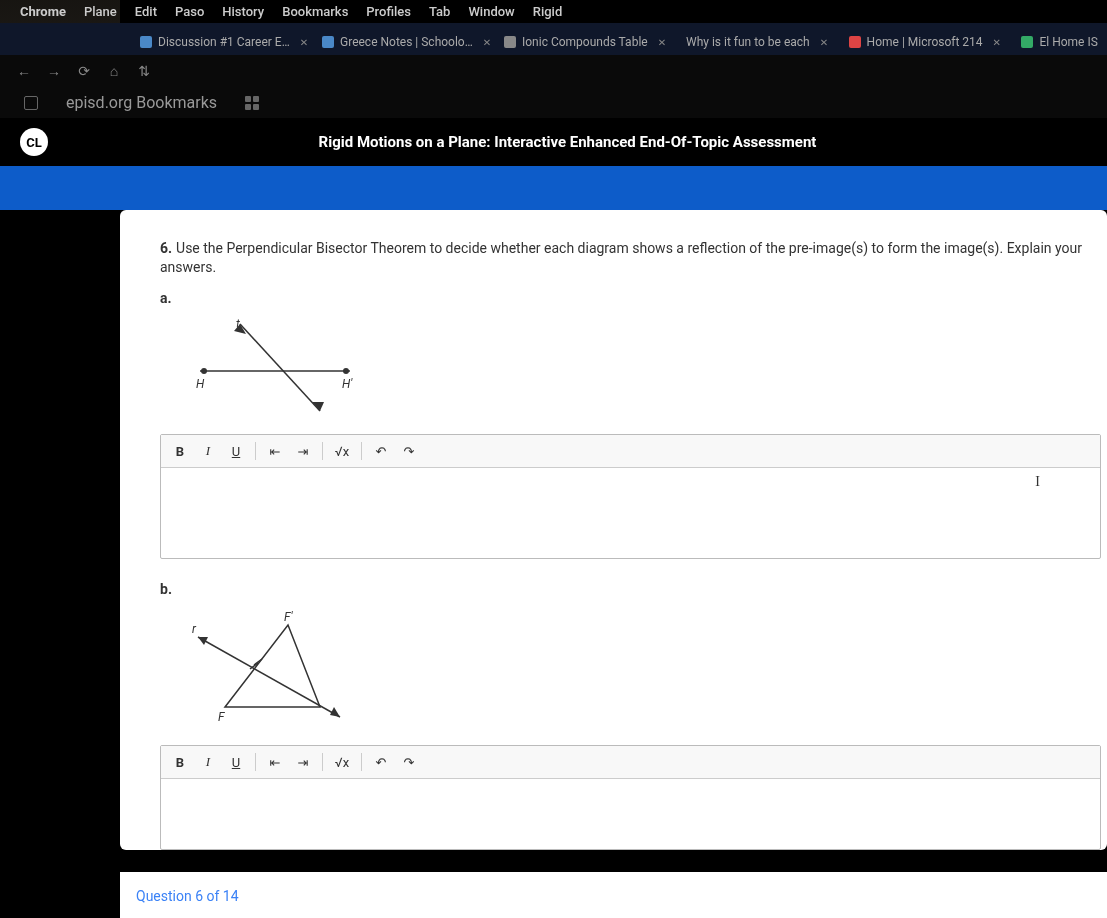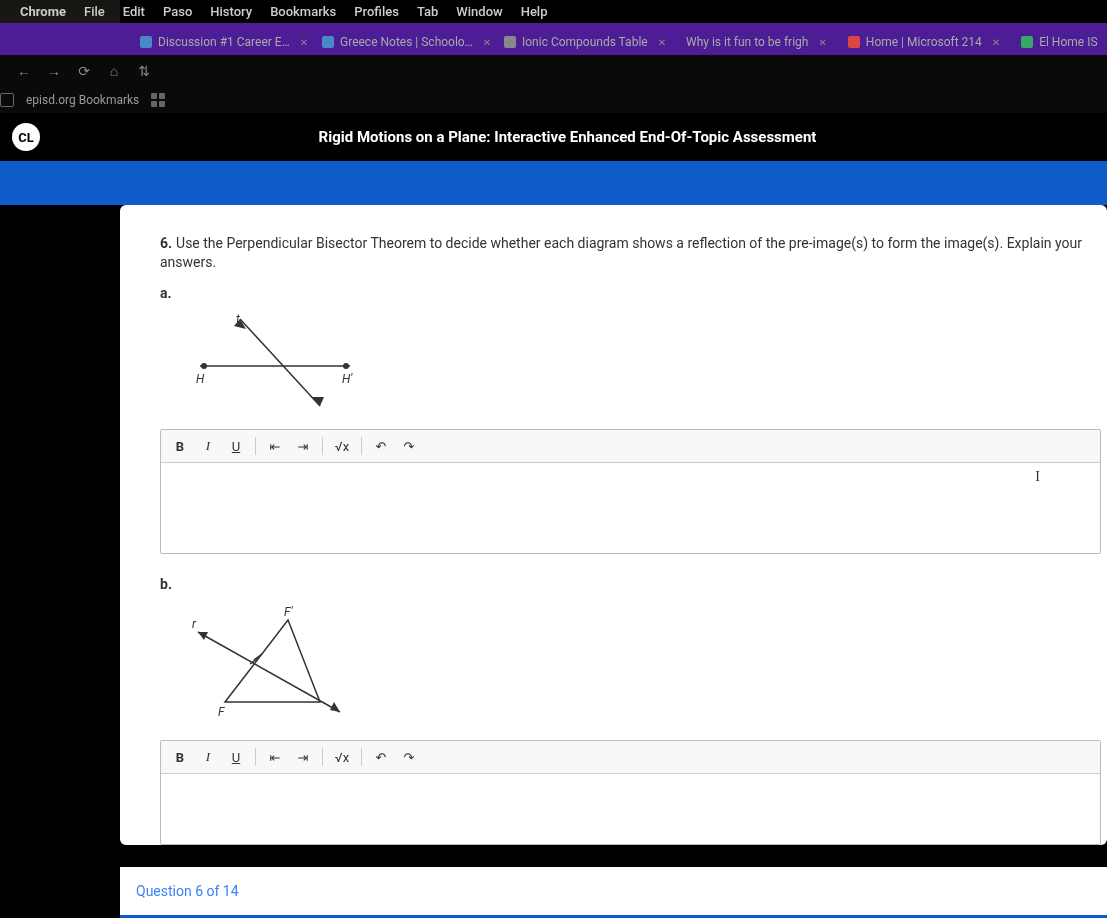--- a/index.html
+++ b/index.html
@@ -1,39 +1,39 @@
 <!DOCTYPE html>
 <html><head>
 <meta charset="utf-8">
 <style>
 * { margin: 0; padding: 0; box-sizing: border-box; font-family: -apple-system, BlinkMacSystemFont, "Segoe UI", Roboto, sans-serif; }
 body { width: 1107px; height: 918px; background: #000; overflow: hidden; }
 
 .menubar { display: flex; gap: 18px; padding: 4px 20px; color: #ccc; font-size: 13px; font-weight: 500; align-items: flex-end; }
 .menubar span:first-child { font-weight: 700; }
 
-.tabstrip { display: flex; gap: 2px; padding: 6px 0 0 130px; background: #4c1d95; }
+.tabstrip { display: flex; gap: 2px; padding: 6px 0 0 130px; background: #0f172a; }
 .tab { display: flex; align-items: center; gap: 6px; padding: 6px 10px; color: #aaa; font-size: 12px; border-radius: 6px 6px 0 0; max-width: 180px; white-space: nowrap; overflow: hidden; }
 .tab .fav { width: 12px; height: 12px; background: #4a88c7; border-radius: 2px; flex-shrink: 0; }
 .tab .fav.gray { background: #888; }
 .tab .fav.red { background: #d44; }
 .tab .fav.blue2 { background: #3a6; }
 .tab .close { color: #888; margin-left: 4px; font-size: 10px; }
 
 .addrbar { display: flex; align-items: center; gap: 14px; padding: 8px 16px; background: #0a0a0a; color: #aaa; }
 .navicon { width: 16px; height: 16px; display: flex; align-items: center; justify-content: center; font-size: 14px; color: #888; }
 .url { font-size: 13px; color: #bbb; flex: 1; white-space: nowrap; overflow: hidden; }
 
-.bookbar { display: flex; align-items: center; gap: 12px; padding: 6px 0; background: #0a0a0a; color: #999; font-size: 12px; }
+.bookbar { display: flex; align-items: center; gap: 28px; padding: 6px 24px; background: #0a0a0a; color: #999; font-size: 16px; }
 .bookbar .bicon { width: 14px; height: 14px; border: 1px solid #666; border-radius: 2px; }
 .gridicon { display: grid; grid-template: 1fr 1fr / 1fr 1fr; gap: 2px; width: 14px; height: 14px; }
 .gridicon span { background: #666; border-radius: 1px; }
 
 .app { background: #000; }
-.appheader { display: flex; align-items: center; padding: 10px 12px; background: #000; color: #fff; }
+.appheader { display: flex; align-items: center; padding: 10px 20px; background: #000; color: #fff; }
 .logo { width: 28px; height: 28px; background: #fff; border-radius: 50%; color: #000; font-weight: 700; font-size: 13px; display: flex; align-items: center; justify-content: center; }
 .apptitle { flex: 1; text-align: center; font-size: 15px; font-weight: 700; }
 
 .bluebar { height: 44px; background: #0d5cc9; }
 
 .content { background: #fff; margin: 0 0 0 120px; padding: 28px 0 0 40px; min-height: 640px; position: relative; border-radius: 6px; }
 .qnum { font-weight: 700; font-size: 14px; color: #333; }
 .qtext { font-size: 14px; color: #333; display: inline; }
 .sub { font-weight: 700; font-size: 14px; color: #333; margin: 14px 0 10px 0; }
 
@@ -57,49 +57,49 @@
 .wrap { position: relative; }
 </style>
 </head>
 <body>
 
 <div class="wrap">
 <div class="photoedge"></div>
 
 <div class="menubar">
   <span>Chrome</span>
-  <span>File</span>
+  <span>Plane</span>
   <span>Edit</span>
   <span>Paso</span>
   <span>History</span>
   <span>Bookmarks</span>
   <span>Profiles</span>
   <span>Tab</span>
   <span>Window</span>
-  <span>Help</span>
+  <span>Rigid</span>
 </div>
 
 <div class="tabstrip">
   <div class="tab">
         <span class="fav"></span>
         <span>Discussion #1 Career E…</span>
         <span class="close">✕</span>
       </div>
   <div class="tab">
         <span class="fav"></span>
         <span>Greece Notes | Schoolo…</span>
         <span class="close">✕</span>
       </div>
   <div class="tab">
         <span class="fav gray"></span>
         <span>Ionic Compounds Table</span>
         <span class="close">✕</span>
       </div>
   <div class="tab">
-        <span>Why is it fun to be frigh</span>
+        <span>Why is it fun to be each</span>
         <span class="close">✕</span>
       </div>
   <div class="tab">
         <span class="fav red"></span>
         <span>Home | Microsoft 214</span>
         <span class="close">✕</span>
       </div>
   <div class="tab">
         <span class="fav blue2"></span>
         <span>El Home IS</span>

